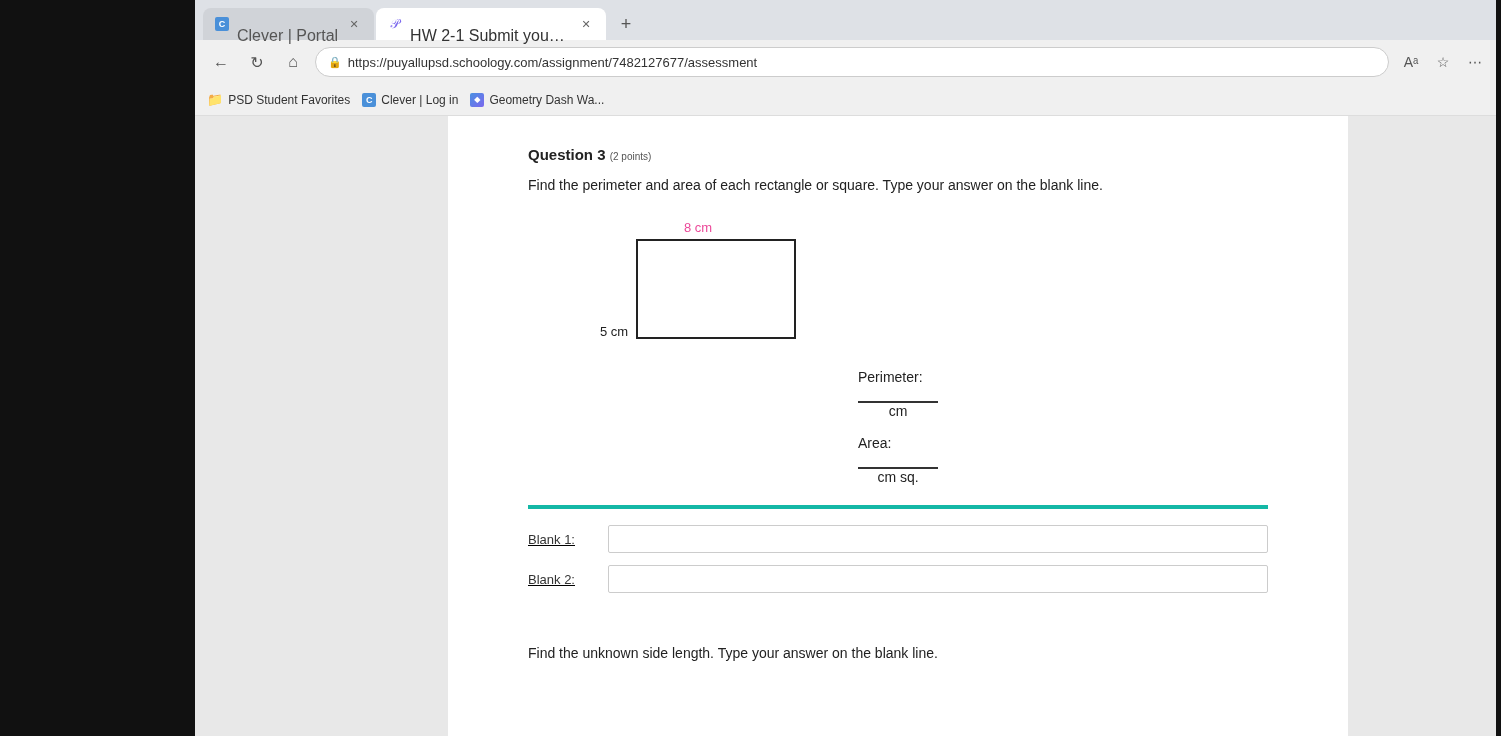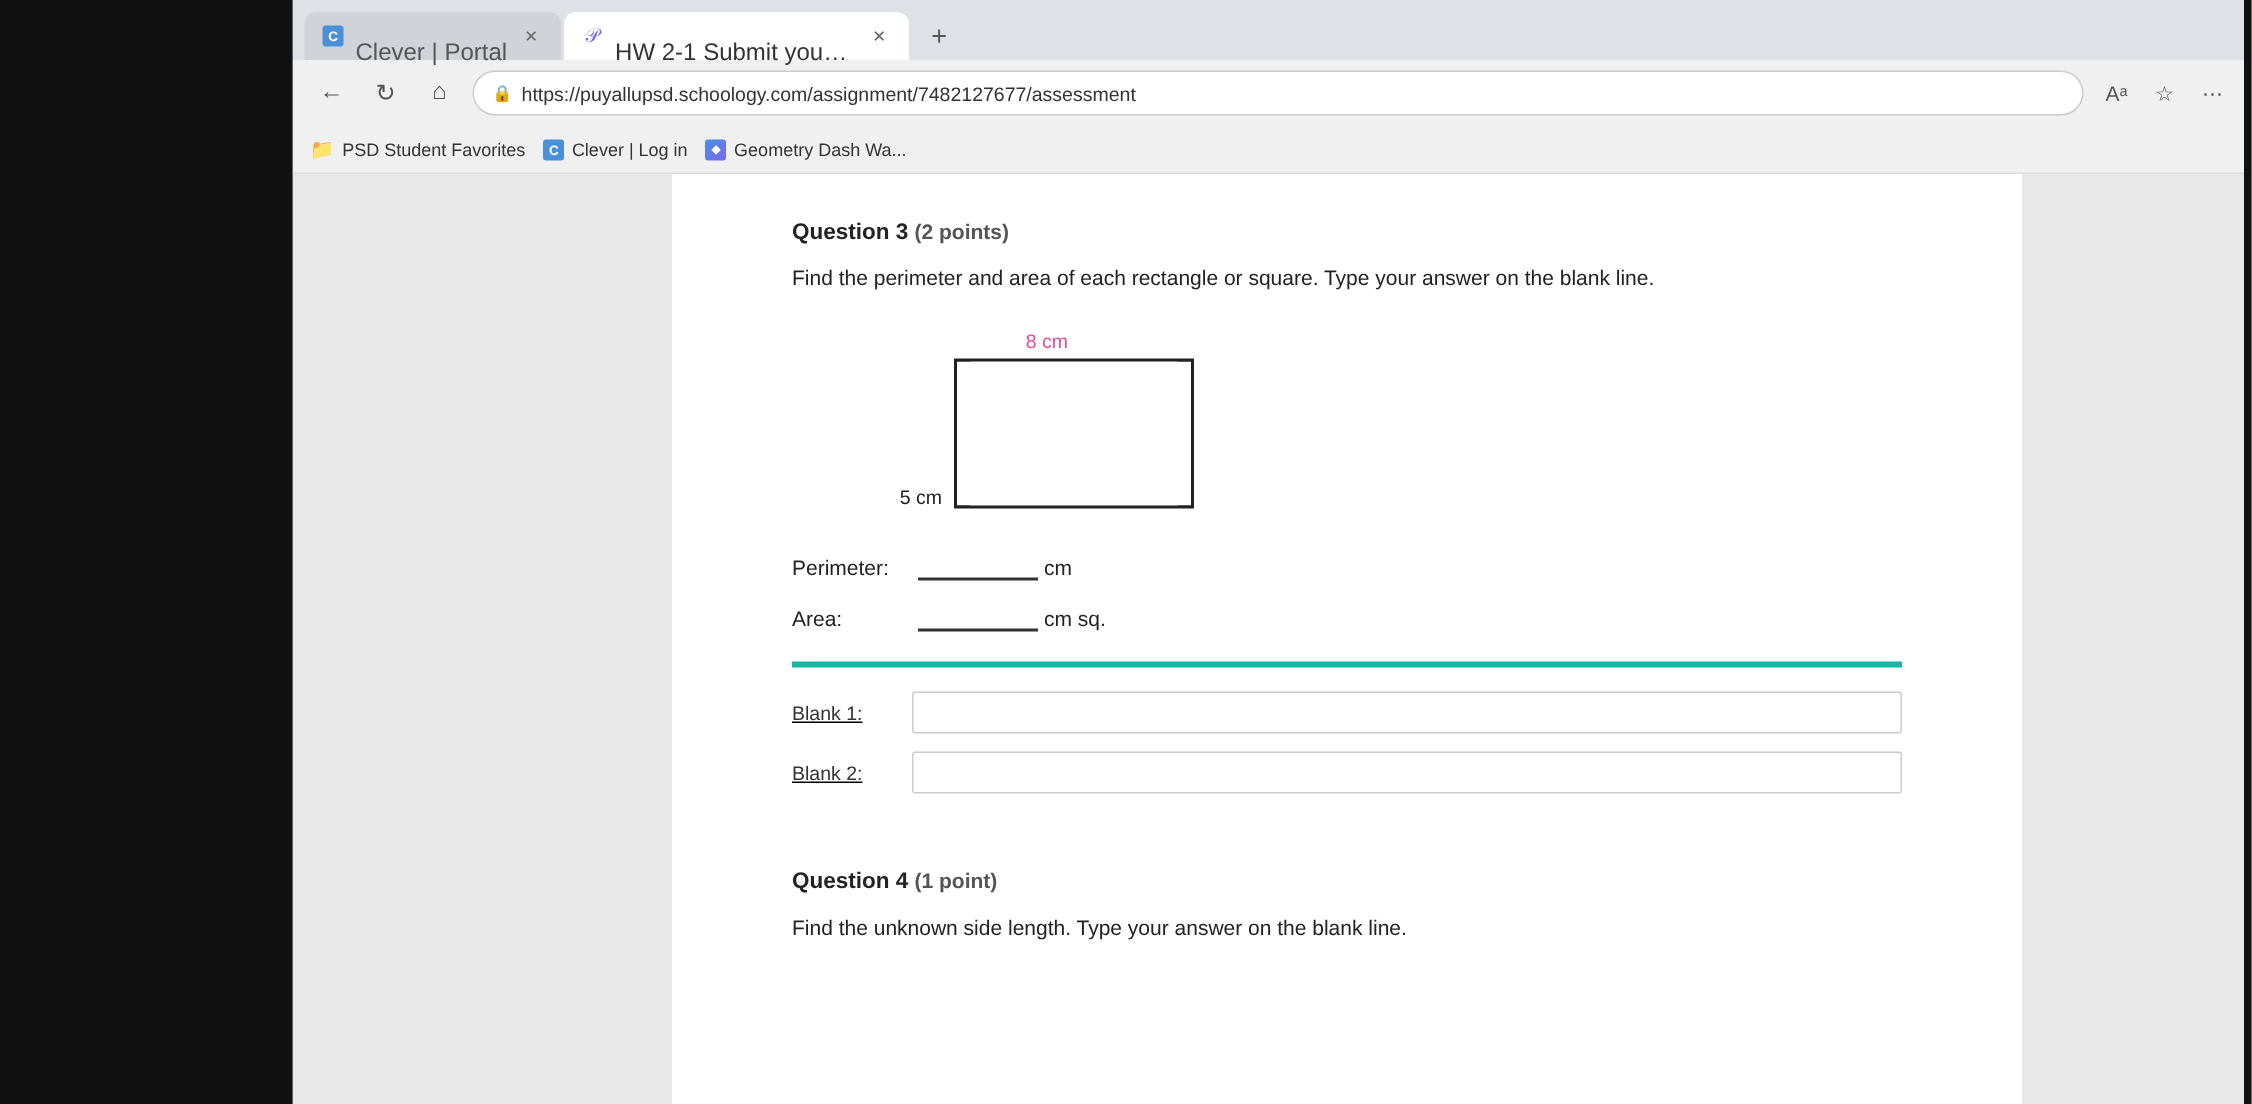--- a/index.html
+++ b/index.html
@@ -232,22 +232,22 @@
 
     
     .question-header {
       font-size: 15px;
       font-weight: 600;
       color: #222;
       margin-bottom: 12px;
     }
 
     .question-points {
-      font-weight: 700;
-      font-size: 14px;
+      font-weight: 400;
+      font-size: 10px;
       color: #555;
     }
 
     .question-instruction {
       font-size: 14px;
       color: #222;
       margin-bottom: 24px;
       line-height: 1.5;
     }
 
@@ -306,20 +306,21 @@
     .answer-section {
       margin: 20px 0;
     }
 
     .answer-line {
       display: flex;
       align-items: center;
       margin-bottom: 16px;
       font-size: 14px;
       color: #222;
+      flex-direction: column;
     }
 
     .answer-label {
       min-width: 80px;
     }
 
     .answer-underline {
       display: inline-block;
       width: 80px;
       border-bottom: 2px solid #333;
@@ -500,23 +501,19 @@
             <input class="blank-input" type="text" style="">
           </div>
           <div class="blank-row">
             <span class="blank-label">Blank 2:</span>
             <input class="blank-input" type="text" style="">
           </div>
         </div>
       </div>
 
       <div class="question-4">
-        <div class="question-header">
-          <span>Question 4</span>
-          <span class="question-points">(1 point)</span>
-        </div>
         <div class="question-instruction">Find the unknown side length. Type your answer on the blank line.</div>
       </div>
 
     </div>
   </div>
 
 </div>
 
 </body></html>

